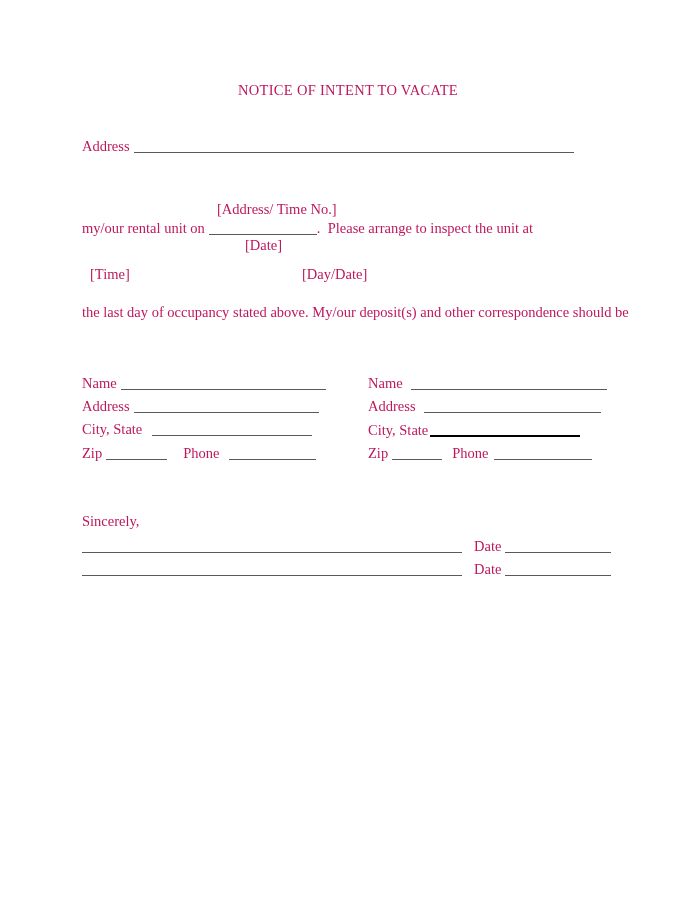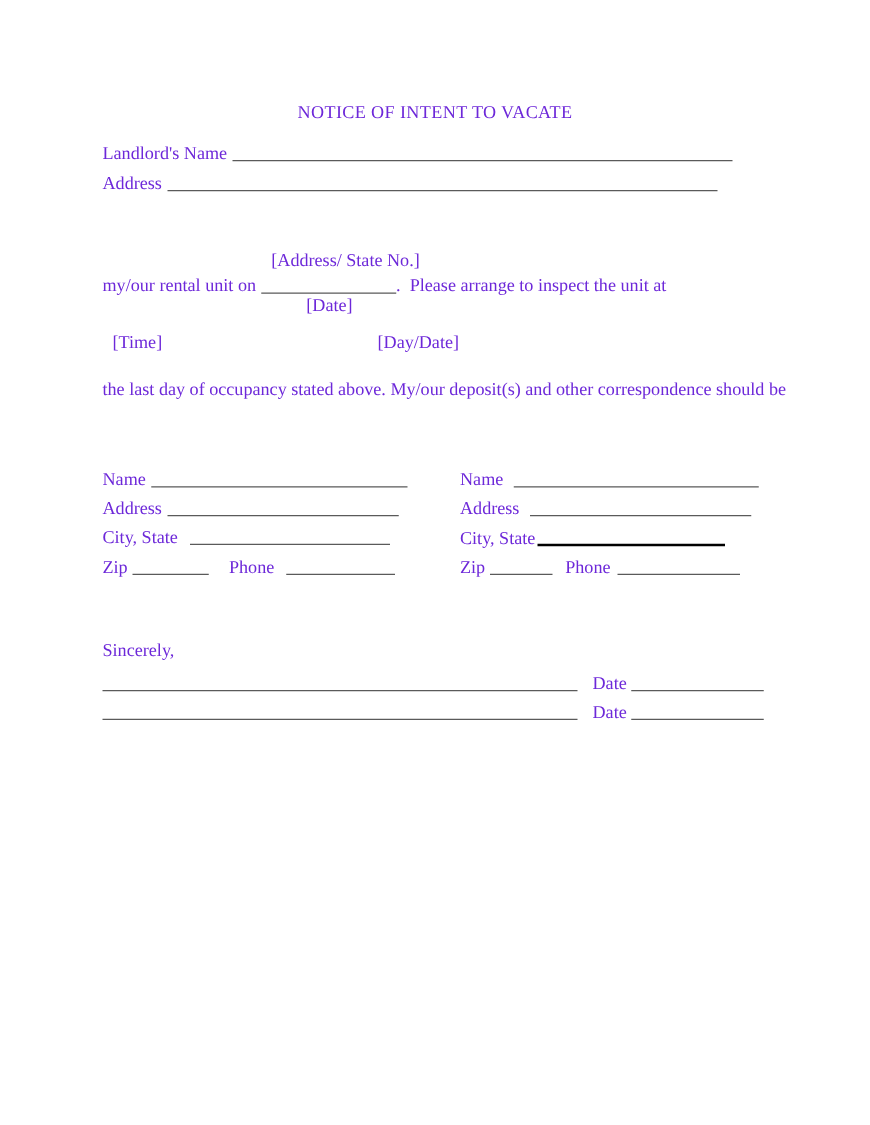--- a/index.html
+++ b/index.html
@@ -4,21 +4,21 @@
 <style>
   html, body { margin: 0; padding: 0; background: #ffffff; }
   .page {
     position: relative;
     width: 696px;
     height: 900px;
     background: #ffffff;
     font-family: "Liberation Serif", "DejaVu Serif", serif;
     font-size: 14.5px;
     line-height: 17px;
-    color: #6d28d9;
+    color: #be185d;
     overflow: hidden;
   }
   .ln {
     position: absolute;
     left: 82px;
     white-space: pre;
   }
   .title-ln {
     left: 0;
     width: 696px;
@@ -37,27 +37,26 @@
   .bl.nogap { margin-left: 0; }
   .bl.bold { border-bottom: 2px solid #000000; }
 </style>
 </head>
 <body>
 
 <div class="page">
 
   <div class="ln title-ln" style="top:82px">NOTICE OF INTENT TO VACATE</div>
 
-  <div class="ln" style="top:113px"><span>Landlord's Name</span><span class="bl" style="width:400px"></span></div>
 
   <div class="ln" style="top:137px"><span>Address</span><span class="bl" style="width:440px"></span></div>
 
 
 
-  <div class="ln" style="top:201px; left:217px">[Address/ State No.]</div>
+  <div class="ln" style="top:201px; left:217px">[Address/ Time No.]</div>
 
   <div class="ln" style="top:219px"><span>my/our rental unit on</span><span class="bl" style="width:108px"></span><span>.  Please arrange to inspect the unit at</span></div>
 
   <div class="ln" style="top:237px; left:245px">[Date]</div>
 
 
   <div class="ln" style="top:266px; left:90px">[Time]</div>
   <div class="ln" style="top:266px; left:302px">[Day/Date]</div>
 
   <div class="ln" style="top:304px">the last day of occupancy stated above. My/our deposit(s) and other correspondence should be</div>

